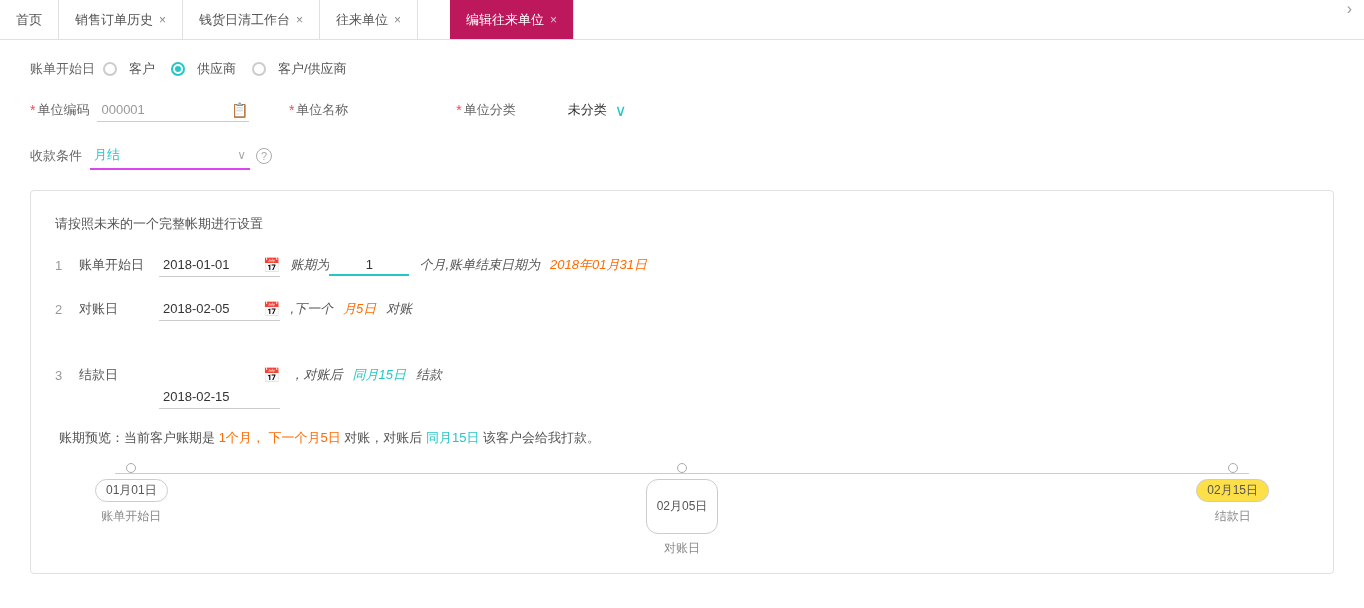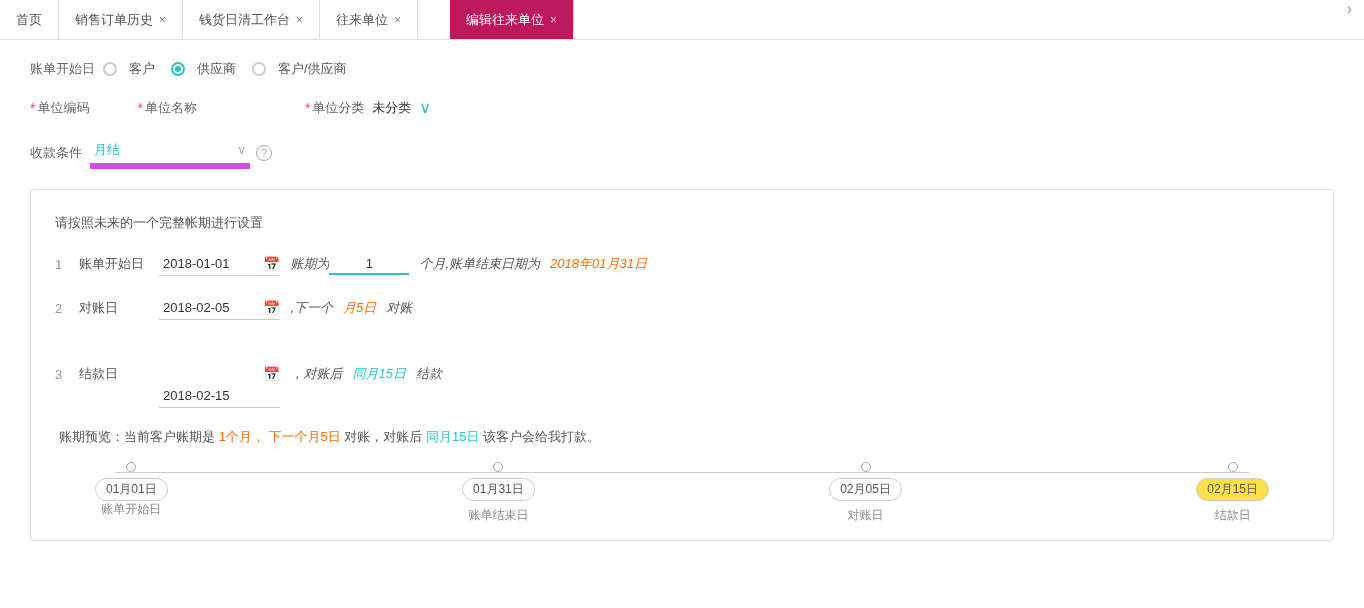--- a/index.html
+++ b/index.html
@@ -127,21 +127,21 @@
       color: #aaa;
       font-size: 14px;
       margin-left: 4px;
       cursor: pointer;
     }
 
     
     .select-field {
       display: flex;
       align-items: center;
-      border-bottom: 6px solid #d946ef;
+      border-bottom: 2px solid #d946ef;
       padding: 4px 4px;
       min-width: 160px;
     }
     .select-field .selected-text {
       flex: 1;
       font-size: 13px;
       color: #26c6c6;
     }
     .select-arrow {
       color: #aaa;
@@ -234,20 +234,21 @@
 
     .select-uncat {
       display: flex;
       align-items: center;
       min-width: 120px;
     }
     .select-uncat .uncat-text {
       font-size: 13px;
       color: #333;
       margin-right: 8px;
+      margin-left: 44px;
     }
     .select-uncat .drop-arrow {
       color: #26c6c6;
       font-size: 16px;
       cursor: pointer;
     }
   </style>
 </head>
 <body>
 
@@ -293,20 +294,24 @@
           <span>客户/供应商</span>
         </div>
       </div>
     </div>
   </div>
 
   <div class="form-row">
     <div class="form-item">
       <span class="required-star">*</span>
       <span class="form-label">单位编码</span>
+      <div class="input-with-icon">
+        <input class="" type="text" style="border: none; outline: none; padding: 4px; font-size: 13px; color: rgb(153, 153, 153); width: 130px; background: transparent;" value="000001">
+        <span class="cal-icon">📋</span>
+      </div>
     </div>
     <div class="form-item">
       <span class="required-star">*</span>
       <span class="form-label">单位名称</span>
     </div>
     <div class="form-item" style="margin-left:60px;">
       <span class="required-star">*</span>
       <span class="form-label">单位分类</span>
       <div class="select-uncat">
         <span class="uncat-text">未分类</span>
@@ -376,33 +381,28 @@
     </div>
 
     <div style="position:relative; margin-top:8px; padding: 0 40px;">
 
       <div style="position:absolute;top:10px;left:60px;right:60px;height:1px;background:#ccc;z-index:0;"></div>
 
       <div style="display:flex;justify-content:space-between;align-items:flex-start;position:relative;z-index:1;">
 
         <div style="display:flex;flex-direction:column;align-items:center;">
           <div style="width:10px;height:10px;border-radius:50%;border:1.5px solid #aaa;background:#fff;margin-bottom:6px;"></div>
-          <div style="border:1px solid #ccc;border-radius:12px;padding:2px 10px;font-size:12px;color:#555;background:#fff;white-space:nowrap;">01月01日</div>
+          <div style="border:1px solid #ccc;border-radius:12px;padding:2px 10px;font-size:12px;color:#555;background:#fff;white-space:nowrap;margin-bottom:6px;">01月01日</div>
           <span style="font-size:12px;color:#888;">账单开始日</span>
         </div>
+
 
         <div style="display:flex;flex-direction:column;align-items:center;">
           <div style="width:10px;height:10px;border-radius:50%;border:1.5px solid #aaa;background:#fff;margin-bottom:6px;"></div>
-          <div style="border:1px solid #ccc;border-radius:12px;padding:2px 10px;font-size:12px;color:#555;background:#fff;white-space:nowrap;margin-bottom:6px;">01月31日</div>
-          <span style="font-size:12px;color:#888;">账单结束日</span>
-        </div>
-
-        <div style="display:flex;flex-direction:column;align-items:center;">
-          <div style="width:10px;height:10px;border-radius:50%;border:1.5px solid #aaa;background:#fff;margin-bottom:6px;"></div>
-          <div style="border:1px solid #ccc;border-radius:12px;padding:2px 10px;font-size:12px;color:#555;background:#fff;white-space:nowrap;margin-bottom:6px;">02月05日</div>
+          <div style="border:1px solid #ccc;border-radius:12px;padding:18px 10px;font-size:12px;color:#555;background:#fff;white-space:nowrap;margin-bottom:6px;">02月05日</div>
           <span style="font-size:12px;color:#888;">对账日</span>
         </div>
 
         <div style="display:flex;flex-direction:column;align-items:center;">
           <div style="width:10px;height:10px;border-radius:50%;border:1.5px solid #aaa;background:#fff;margin-bottom:6px;"></div>
           <div style="border:1px solid #ccc;border-radius:12px;padding:2px 10px;font-size:12px;color:#555;background:#fde047;white-space:nowrap;margin-bottom:6px;">02月15日</div>
           <span style="font-size:12px;color:#888;">结款日</span>
         </div>
 
       </div>

